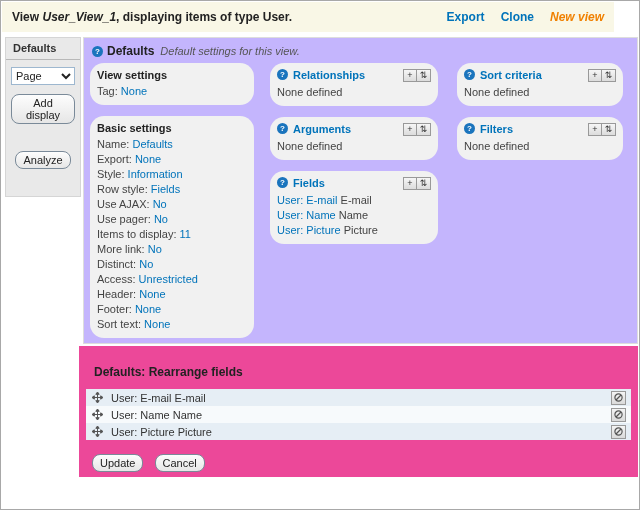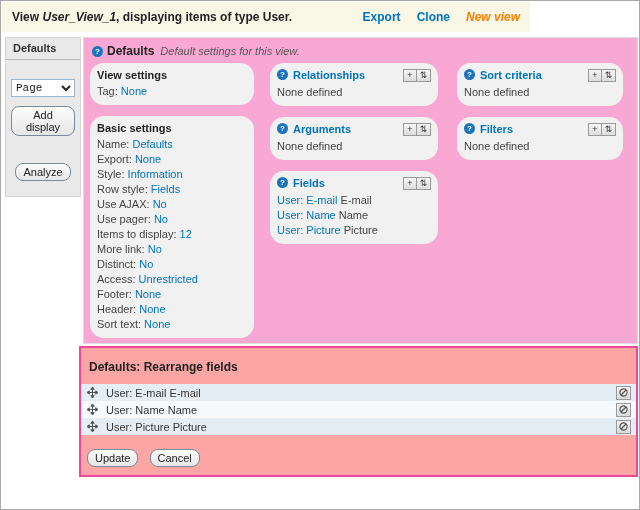--- a/index.html
+++ b/index.html
@@ -1,41 +1,41 @@
 <!DOCTYPE html>
 <html><head>
 <meta charset="utf-8">
 <style>
   * { margin:0; padding:0; box-sizing:border-box; }
   html,body { background:#fff; }
   body { font-family:"Liberation Sans", sans-serif; font-size:11px; color:#333; }
   .page { position:relative; width:640px; height:510px; background:#fff; border:1px solid #a8a8a8; overflow:hidden; }
 
   
-  .header-bar { position:absolute; left:1px; top:1px; width:528px; height:30px; background:#f9f7e6;
+  .header-bar { position:absolute; left:1px; top:1px; width:612px; height:30px; background:#f9f7e6;
     display:flex; align-items:center; justify-content:space-between; padding:0 10px; }
   .header-title { font-size:12px; font-weight:bold; color:#222; }
   .header-title .vname { font-style:italic; }
   .header-links { display:flex; gap:16px; align-items:center; }
   .hlink { font-size:12px; font-weight:bold; color:#0073ba; text-decoration:none; cursor:pointer; }
   .hlink.orange { color:#f08000; font-style:italic; }
 
   
   .sidebar { position:absolute; left:4px; top:36px; width:76px; height:160px; background:#e9e9e9; border:1px solid #d5d5d5; }
   .sidebar-tab { display:block; padding:4px 7px 5px; font-weight:bold; color:#333; border-bottom:1px solid #b8b8b8; cursor:pointer; }
   .sidebar-body { padding:7px 5px; }
-  .display-select { width:64px; height:18px; font-family:Liberation Mono, monospace; font-size:11px; border:1px solid #9db7cf; background:#fff; color:#222;margin-top:12px; }
+  .display-select { width:64px; height:18px; font-family:Liberation Sans, sans-serif; font-size:11px; border:1px solid #9db7cf; background:#fff; color:#222; }
   .btn { display:inline-block; font-family:"Liberation Sans",sans-serif; font-size:11px; color:#222;
     background:linear-gradient(#fdfdfd,#e6e6e6); border:1px solid #7a8a99; border-radius:8px;
     padding:2px 7px; cursor:pointer; }
   .add-display { margin-top:9px; }
   .analyze-wrap { margin-top:27px; text-align:center; }
 
   
-  .main-panel { position:absolute; left:82px; top:36px; width:555px; height:307px; background:#f9a8d4; border:1px solid #ddd; }
+  .main-panel { position:absolute; left:82px; top:36px; width:555px; height:307px; background:#c4b5fd; border:1px solid #ddd; }
   .main-head { padding:6px 8px 4px; }
   .main-head .mh-title { font-size:12px; font-weight:bold; color:#222; margin:0 6px 0 4px; }
   .main-head .mh-sub { font-size:11px; font-style:italic; color:#555; }
   .help-icon { display:inline-block; width:11px; height:11px; border-radius:50%; background:#1a74bd; color:#fff;
     font-size:8px; font-weight:bold; text-align:center; line-height:11px; vertical-align:1px; cursor:pointer; }
 
   .col { position:absolute; top:25px; }
   .col1 { left:6px;  width:164px; }
   .col2 { left:186px; width:168px; }
   .col3 { left:373px; width:166px; }
@@ -46,21 +46,21 @@
   .blue-link { color:#0073ba; text-decoration:none; cursor:pointer; }
   .box-titlebar { display:flex; align-items:flex-start; margin-bottom:3px; }
   .box-titlebar .t-link { font-weight:bold; color:#0073ba; margin-left:5px; text-decoration:none; cursor:pointer; flex:1; }
   .mini-btns { display:flex; }
   .mini-btn { width:14px; height:13px; border:1px solid #999; background:linear-gradient(#f6f6f6,#dcdcdc);
     font-size:9px; line-height:11px; text-align:center; color:#333; cursor:pointer; }
   .mini-btn + .mini-btn { border-left:none; }
   .empty-text { color:#444; line-height:15px; }
 
   
-  .bottom-panel { position:absolute; left:78px; top:345px; width:559px; height:131px; background:#fca5a5; border:2px solid #ec4899; }
+  .bottom-panel { position:absolute; left:78px; top:345px; width:559px; height:131px; background:#ec4899; border:7px solid #ec4899; }
   .bp-title { font-size:12px; font-weight:bold; color:#222; padding:12px 8px 10px; }
   .r-row { display:flex; align-items:center; height:17px; padding:0 5px 0 6px; }
   .r-row.odd { background:#e6eef5; }
   .r-row.even { background:#f7fafc; }
   .drag-handle { width:15px; cursor:move; display:flex; align-items:center; }
   .r-label { flex:1; color:#333; padding-left:4px; }
   .remove-btn { width:15px; height:14px; border:1px solid #999; background:linear-gradient(#f4f4f4,#dadada);
     display:flex; align-items:center; justify-content:center; cursor:pointer; }
   .bp-buttons { padding:14px 0 0 6px; }
   .bp-buttons .btn { margin-right:8px; }
@@ -103,26 +103,26 @@
         <div class="line"><span>Tag:</span> <a class="blue-link">None</a></div>
       </div>
       <div class="box">
         <h3>Basic settings</h3>
         <div class="line"><span>Name:</span> <a class="blue-link">Defaults</a></div>
         <div class="line"><span>Export:</span> <a class="blue-link">None</a></div>
         <div class="line"><span>Style:</span> <a class="blue-link">Information</a></div>
         <div class="line"><span>Row style:</span> <a class="blue-link">Fields</a></div>
         <div class="line"><span>Use AJAX:</span> <a class="blue-link">No</a></div>
         <div class="line"><span>Use pager:</span> <a class="blue-link">No</a></div>
-        <div class="line"><span>Items to display:</span> <a class="blue-link">12</a></div>
+        <div class="line"><span>Items to display:</span> <a class="blue-link">11</a></div>
         <div class="line"><span>More link:</span> <a class="blue-link">No</a></div>
         <div class="line"><span>Distinct:</span> <a class="blue-link">No</a></div>
         <div class="line"><span>Access:</span> <a class="blue-link">Unrestricted</a></div>
+        <div class="line"><span>Header:</span> <a class="blue-link">None</a></div>
         <div class="line"><span>Footer:</span> <a class="blue-link">None</a></div>
-        <div class="line"><span>Header:</span> <a class="blue-link">None</a></div>
         <div class="line"><span>Sort text:</span> <a class="blue-link">None</a></div>
       </div>
     </div>
 
     <div class="col col2">
       <div class="box">
         <div class="box-titlebar">
           <span class="help-icon">?</span>
           <a class="t-link">Relationships</a>
           <span class="mini-btns">

